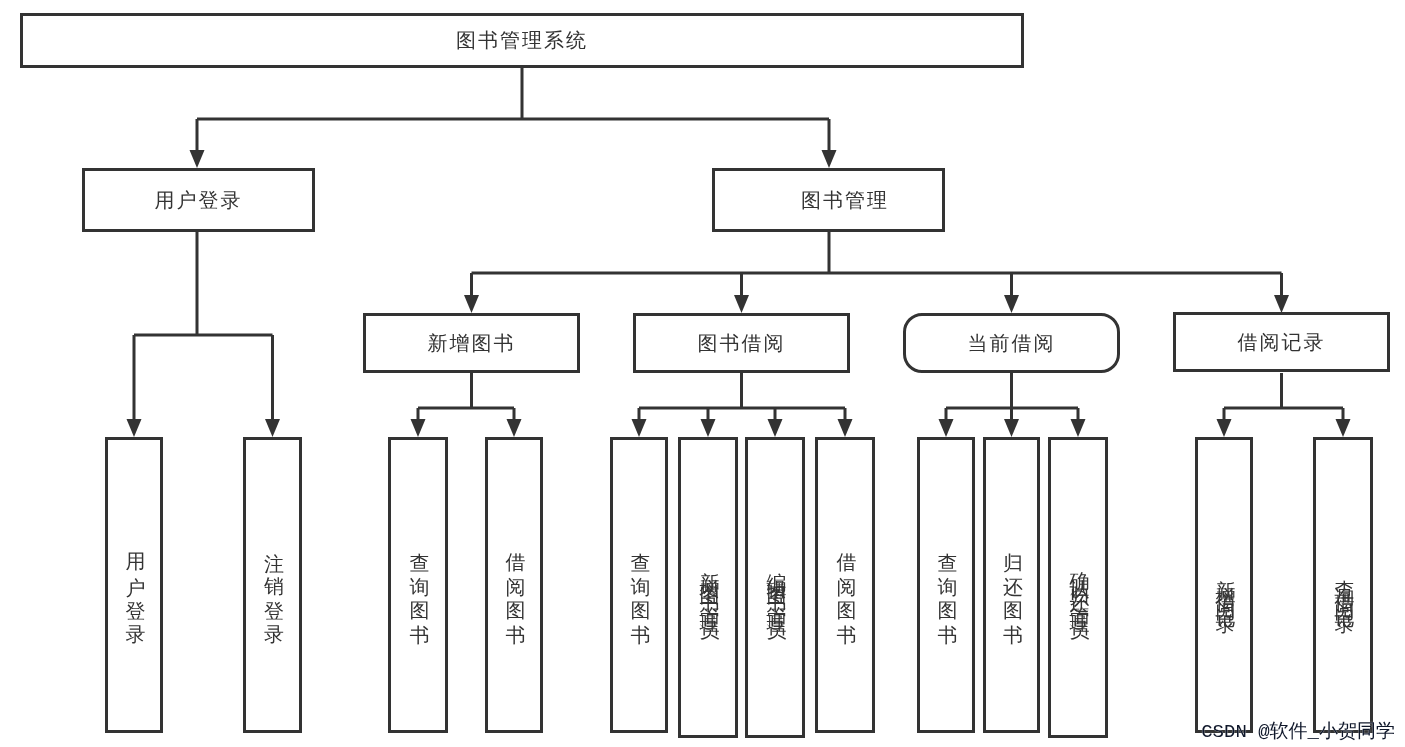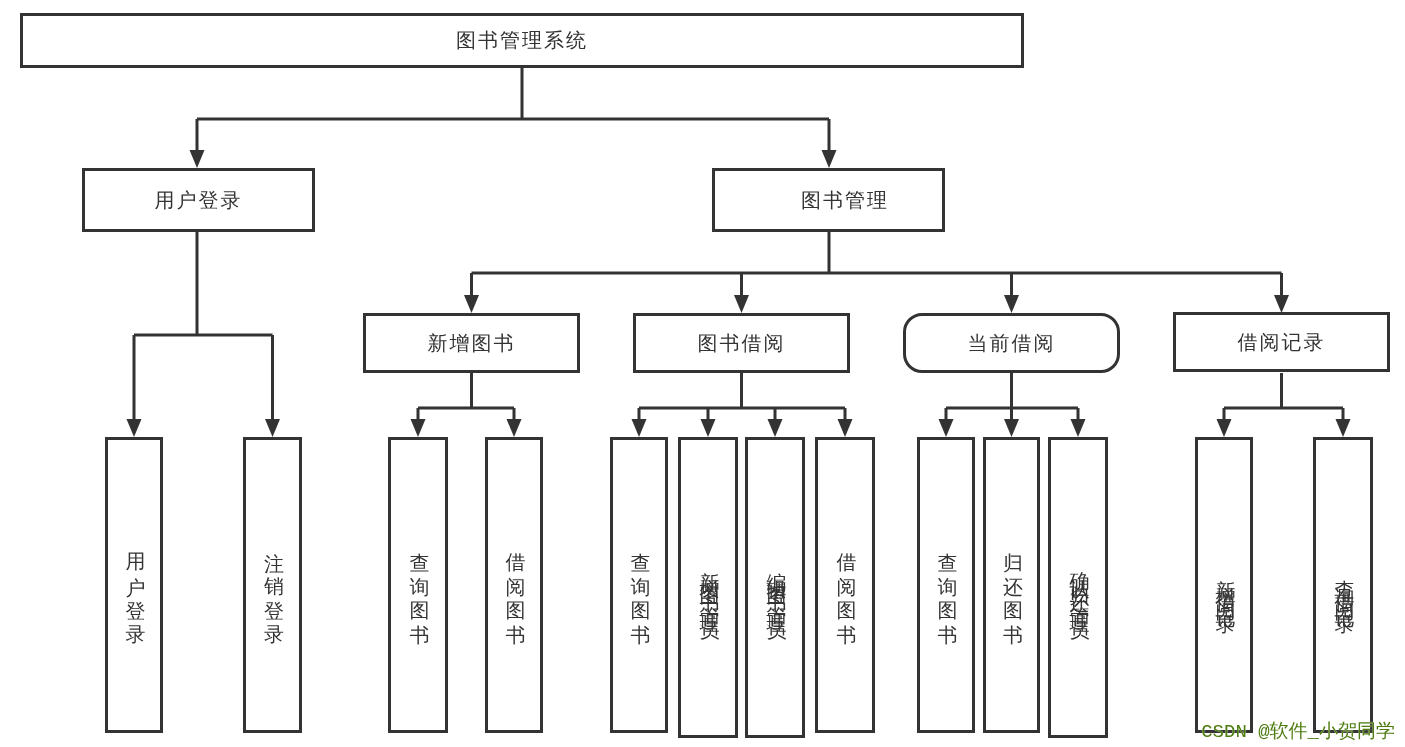--- a/index.html
+++ b/index.html
@@ -63,21 +63,21 @@
   .n-c1 { left: 983px;  width: 57px; }
   .n-c2 { left: 1048px; width: 60px; }
   .n-d0 { left: 1195px; width: 58px; }
   .n-d1 { left: 1313px; width: 60px; }
   .watermark {
     position: absolute;
     right: 10px;
     bottom: 3px;
     z-index: 2;
     font-size: 19px;
-    color: #4d7c0f;
+    color: #0f172a;
     text-shadow: 0 0 1px #ffffff;
     white-space: nowrap;
   }
 </style>
 </head>
 <body>
 
 <div class="stage">
 
   <svg class="connectors" viewBox="0 0 1405 747" xmlns="http://www.w3.org/2000/svg">

